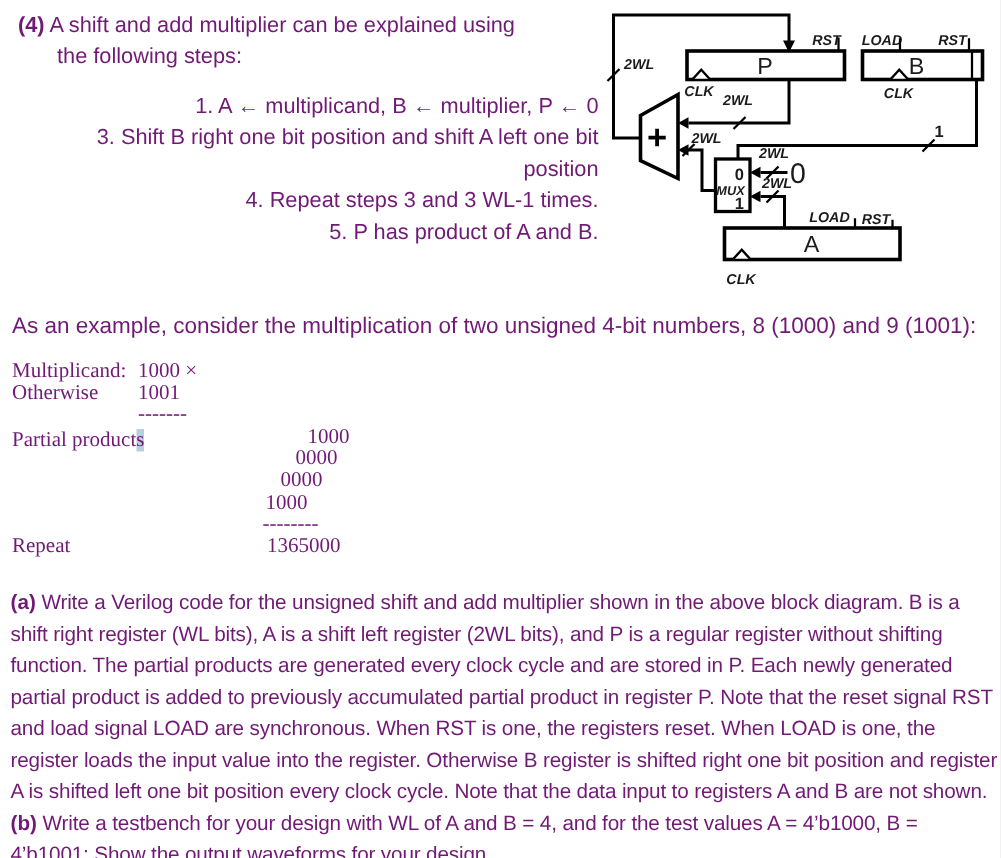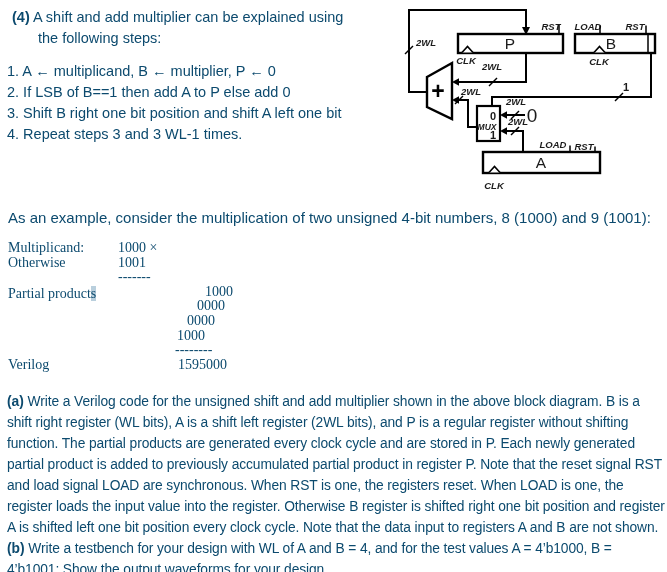--- a/index.html
+++ b/index.html
@@ -1,31 +1,31 @@
 <!DOCTYPE html>
 <html><head>
 <meta charset="utf-8">
 <style>
   html,body{margin:0;padding:0;background:#e8e8e8;}
   .page{
     position:relative;width:667px;height:572px;background:#ffffff;
-    font-family:"Liberation Sans",sans-serif;color:#0c4a6e;overflow:hidden;
+    font-family:"Liberation Sans",sans-serif;color:#701a75;overflow:hidden;
   }
   
   .intro{position:absolute;left:12px;top:7px;width:380px;font-size:14.5px;line-height:21px;}
   .intro .marker{font-weight:bold;}
   .intro .hang{margin-left:26px;}
   
-  .steps{position:absolute;left:7px;top:61px;width:392px;font-size:14.5px;line-height:21px;}
+  .steps{position:absolute;left:7px;top:61px;width:392px;font-size:14.5px;line-height:21px;text-align:right;}
   
   .example-intro{position:absolute;left:8px;top:208px;width:659px;font-size:15px;line-height:19px;}
   
   .mult{position:absolute;left:0;top:241px;width:400px;font-size:14px;font-family:Liberation Serif, serif;}
   .mult .col div{line-height:14.6px;white-space:pre;}
-  .c0,.c1,.c2{padding-left:118px;}
+  .c0,.c1,.c2{padding-left:92px;}
   .c3{padding-left:205px;}
   .c4{padding-left:197px;}
   .c5{padding-left:187px;}
   .c6{padding-left:177px;}
   .c7{padding-left:175px;}
   .c8{padding-left:178px;}
   .mlab{position:absolute;left:8px;line-height:14.6px;}
   .lab-multiplicand{top:0;}
   .lab-multiplier{top:15px;}
   .lab-partial{top:46px;}
@@ -55,23 +55,24 @@
 
 <div class="page">
 
   <div class="intro">
     <div><span class="marker">(4)</span> <span>A shift and add multiplier can be explained using</span></div>
     <div class="hang">the following steps:</div>
   </div>
 
   <div class="steps">
     <div>1. A ← multiplicand, B ← multiplier, P ← 0</div>
-    <div>2. If LSB of B==1 then add A to P else add 0</div>
     <div>3. Shift B right one bit position and shift A left one bit</div>
+    <div>position</div>
     <div>4. Repeat steps 3 and 3 WL-1 times.</div>
+    <div>5. P has product of A and B.</div>
   </div>
 
   <div class="diagram">
     <svg width="271" height="200" viewBox="396 2 271 200">
 
       <path class="wire" d="M427,92 H409 V10 H526 V28"></path>
       <polygon class="ah" points="522,27 530,27 526,35"></polygon>
       <path class="thin" d="M405,54 L413,46"></path>
       <text class="sig" x="416" y="46">2WL</text>
 
@@ -135,31 +136,31 @@
       <text class="sig" x="494" y="189" text-anchor="middle">CLK</text>
     </svg>
   </div>
 
   <div class="example-intro">As an example, consider the multiplication of two unsigned 4-bit numbers, 8 (1000) and 9 (1001):</div>
 
   <div class="mult">
     <div class="mlab lab-multiplicand">Multiplicand:</div>
     <div class="mlab lab-multiplier">Otherwise</div>
     <div class="mlab lab-partial"><span>Partial product</span><span class="hl">s</span></div>
-    <div class="mlab lab-product">Verilog</div>
+    <div class="mlab lab-product">Repeat</div>
     <div class="col">
       <div class="c0">1000 ×</div>
       <div class="c1">1001</div>
       <div class="c2">-------</div>
       <div class="c3">1000</div>
       <div class="c4">0000</div>
       <div class="c5">0000</div>
       <div class="c6">1000</div>
       <div class="c7">--------</div>
-      <div class="c8">1595000</div>
+      <div class="c8">1365000</div>
     </div>
   </div>
 
   <div class="questions">
     <b>(a)</b><span> Write a Verilog code for the unsigned shift and add multiplier shown in the above block diagram. B is a shift right register (WL bits), A is a shift left register (2WL bits), and P is a regular register without shifting function. The partial products are generated every clock cycle and are stored in P. Each newly generated partial product is added to previously accumulated partial product in register P. Note that the reset signal RST and load signal LOAD are synchronous. When RST is one, the registers reset. When LOAD is one, the register loads the input value into the register. Otherwise B register is shifted right one bit position and register A is shifted left one bit position every clock cycle. Note that the data input to registers A and B are not shown. </span><b>(b)</b><span> Write a testbench for your design with WL of A and B = 4, and for the test values A = 4’b1000, B = 4’b1001; Show the output waveforms for your design.</span>
   </div>
 
 </div>
 
 </body></html>

